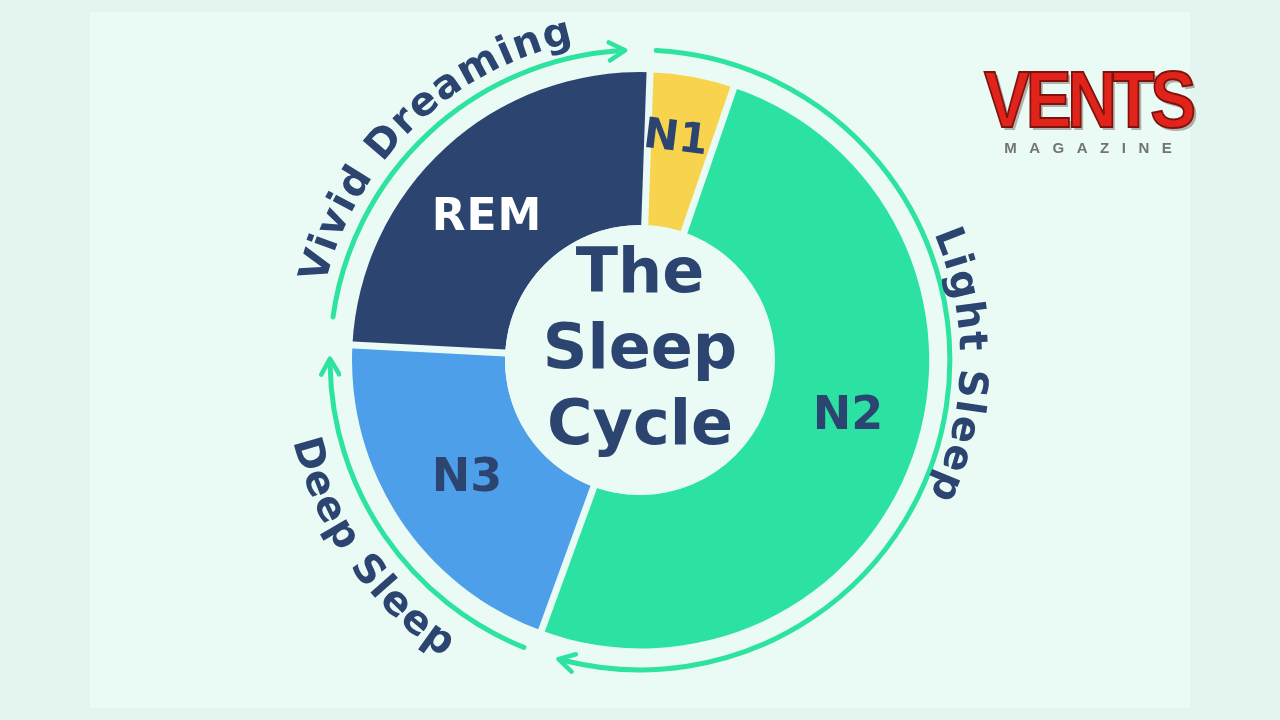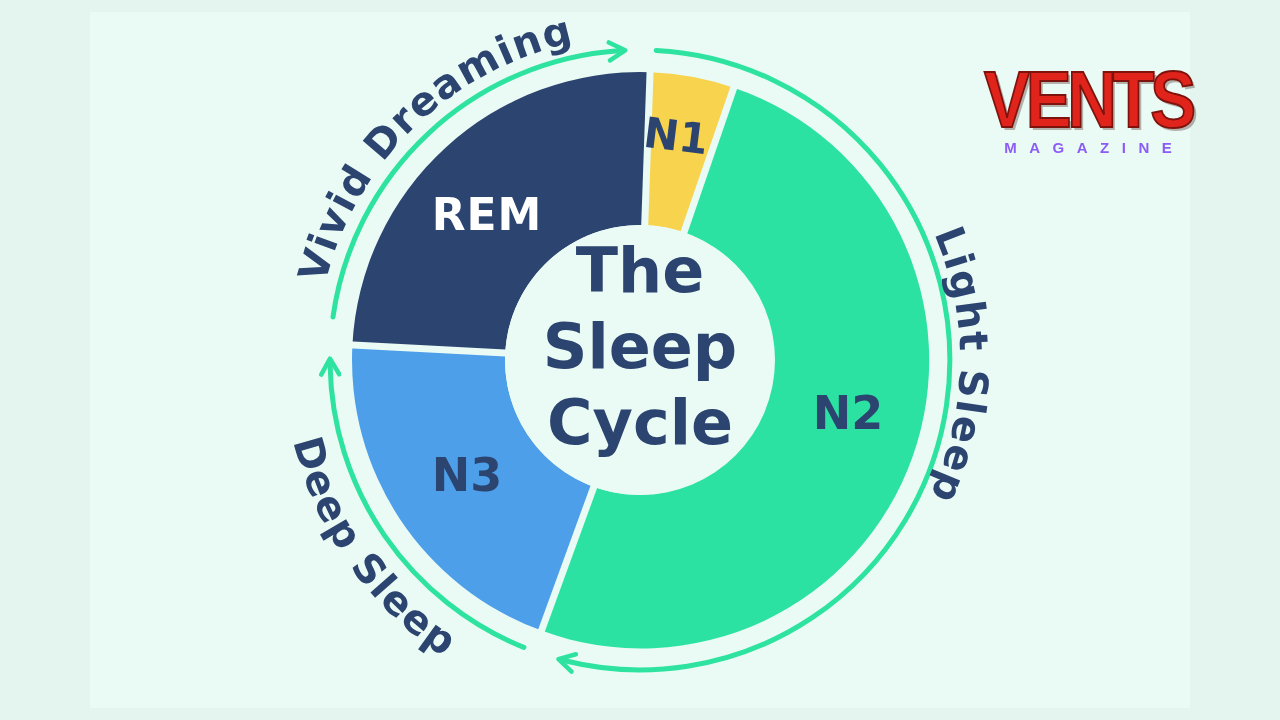--- a/index.html
+++ b/index.html
@@ -24,21 +24,21 @@
   .center-line{font-family:"DejaVu Sans",sans-serif;font-weight:bold;font-size:62px;fill:#2c4470;text-anchor:middle;}
   .logo{position:absolute;left:960px;top:42px;width:256px;text-align:center;margin-top:20px;}
   .logo-title{
     font-family:"Liberation Sans",sans-serif;font-weight:bold;font-size:80px;line-height:0.95;
     color:#e0241c;letter-spacing:-5px;transform:scaleX(0.86);transform-origin:50% 50%;
     -webkit-text-stroke:2px #7e120c;
     text-shadow:3px 3px 0 rgba(50,8,4,0.3);
   }
   .logo-subtitle{
     font-family:"Liberation Sans",sans-serif;font-weight:bold;font-size:15px;
-    letter-spacing:12.5px;text-indent:12.5px;color:#8b5cf6;margin-top:1px;
+    letter-spacing:12.5px;text-indent:12.5px;color:#737373;margin-top:1px;
   }
 </style>
 </head>
 <body>
 
 <div class="panel"></div>
 
 <svg width="1280" height="720" viewBox="0 0 1280 720">
   <defs>
     <marker id="arrowhead" viewBox="0 0 10 10" refX="5.5" refY="5" markerWidth="4.5" markerHeight="4.5" orient="auto">

